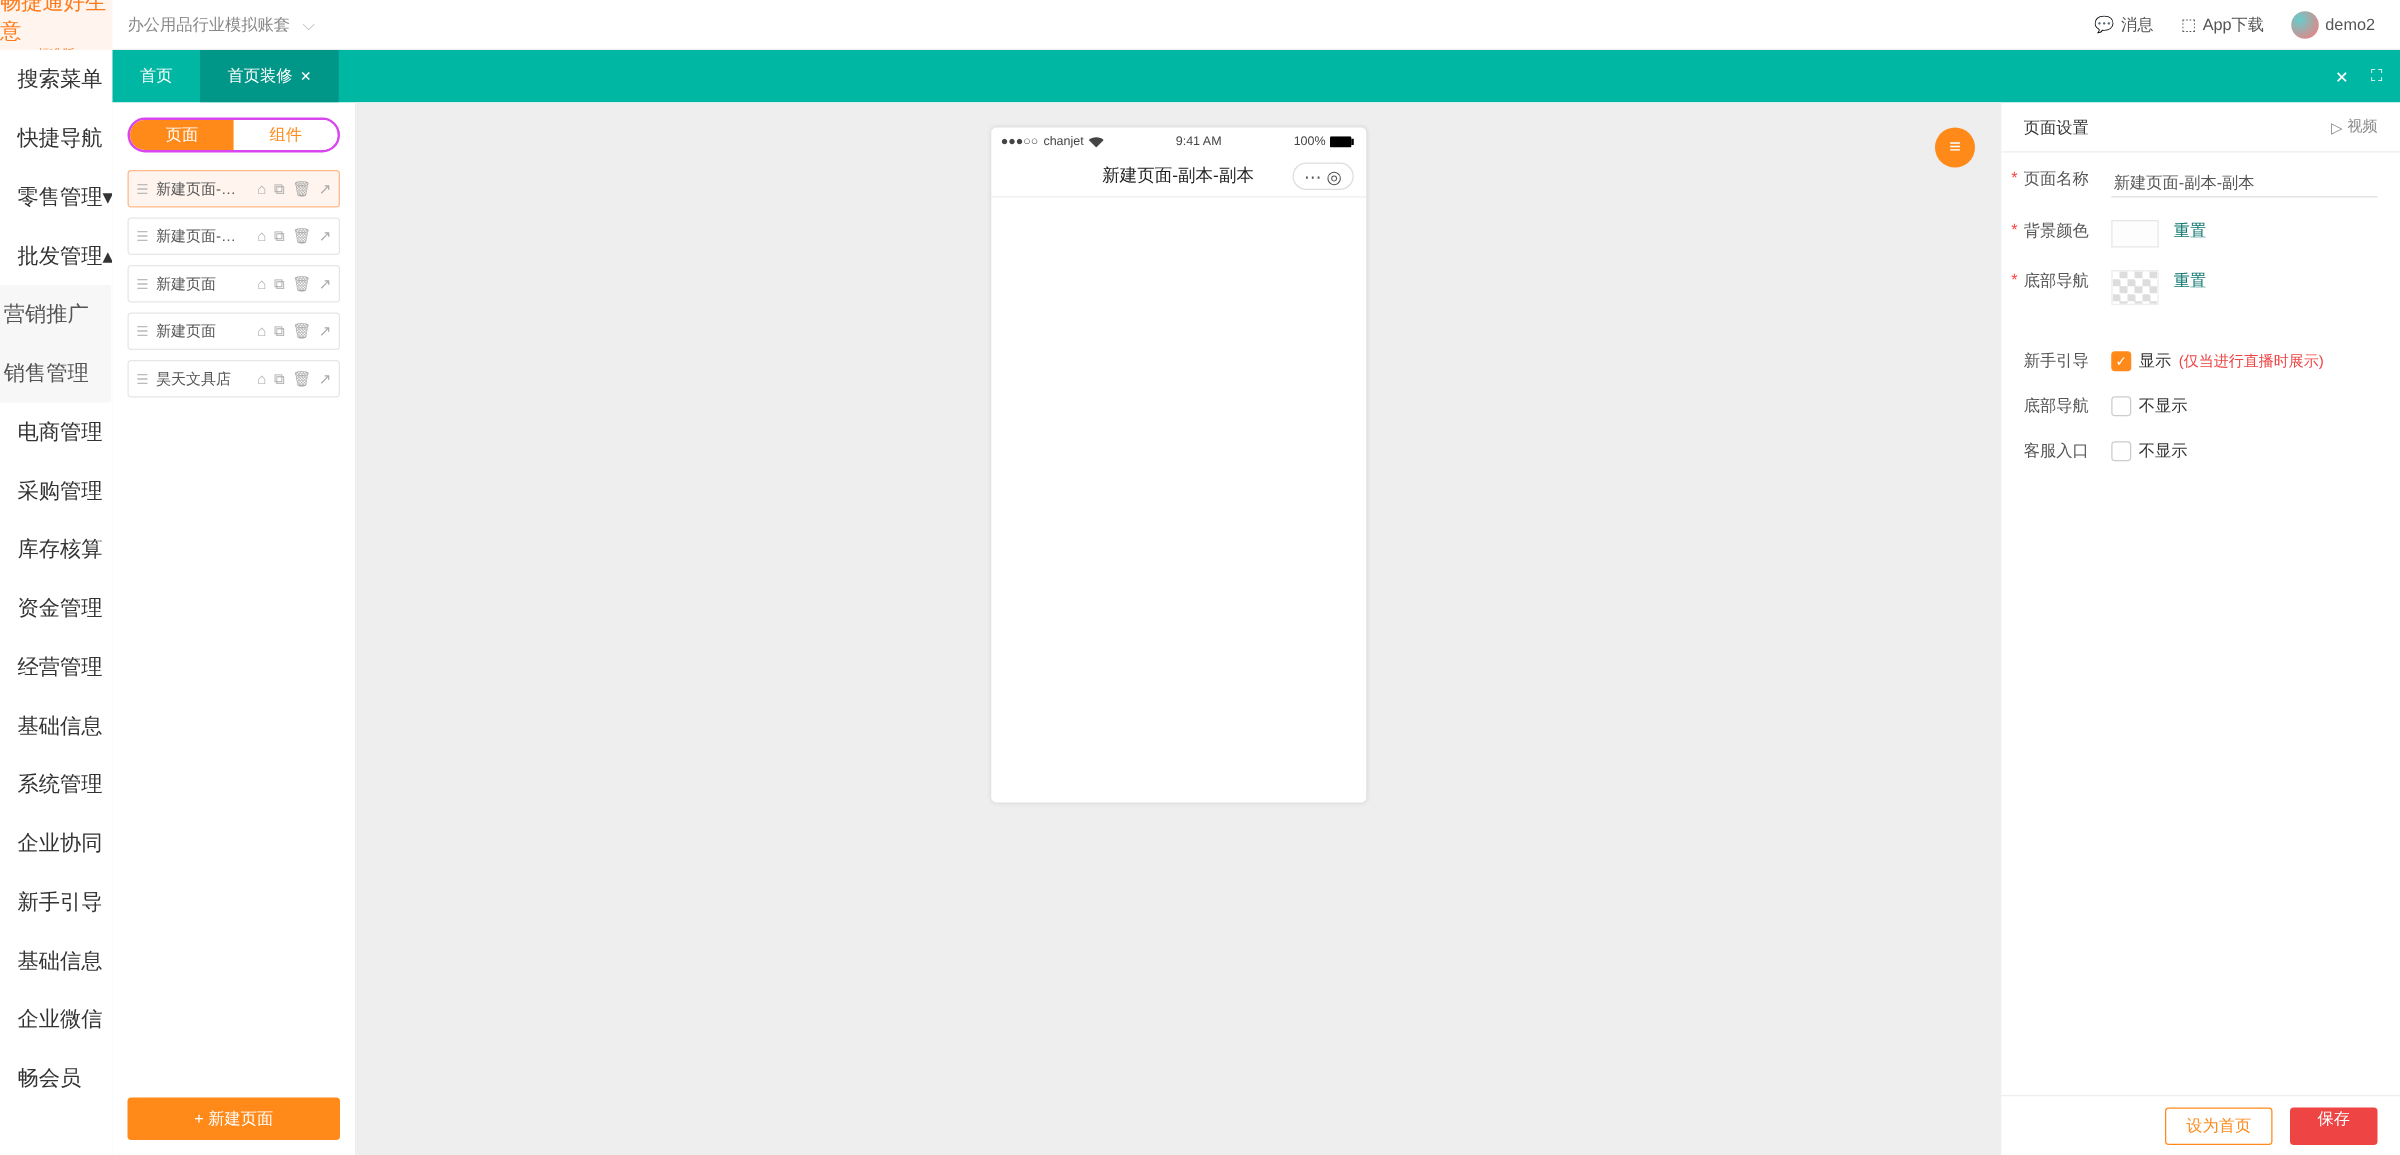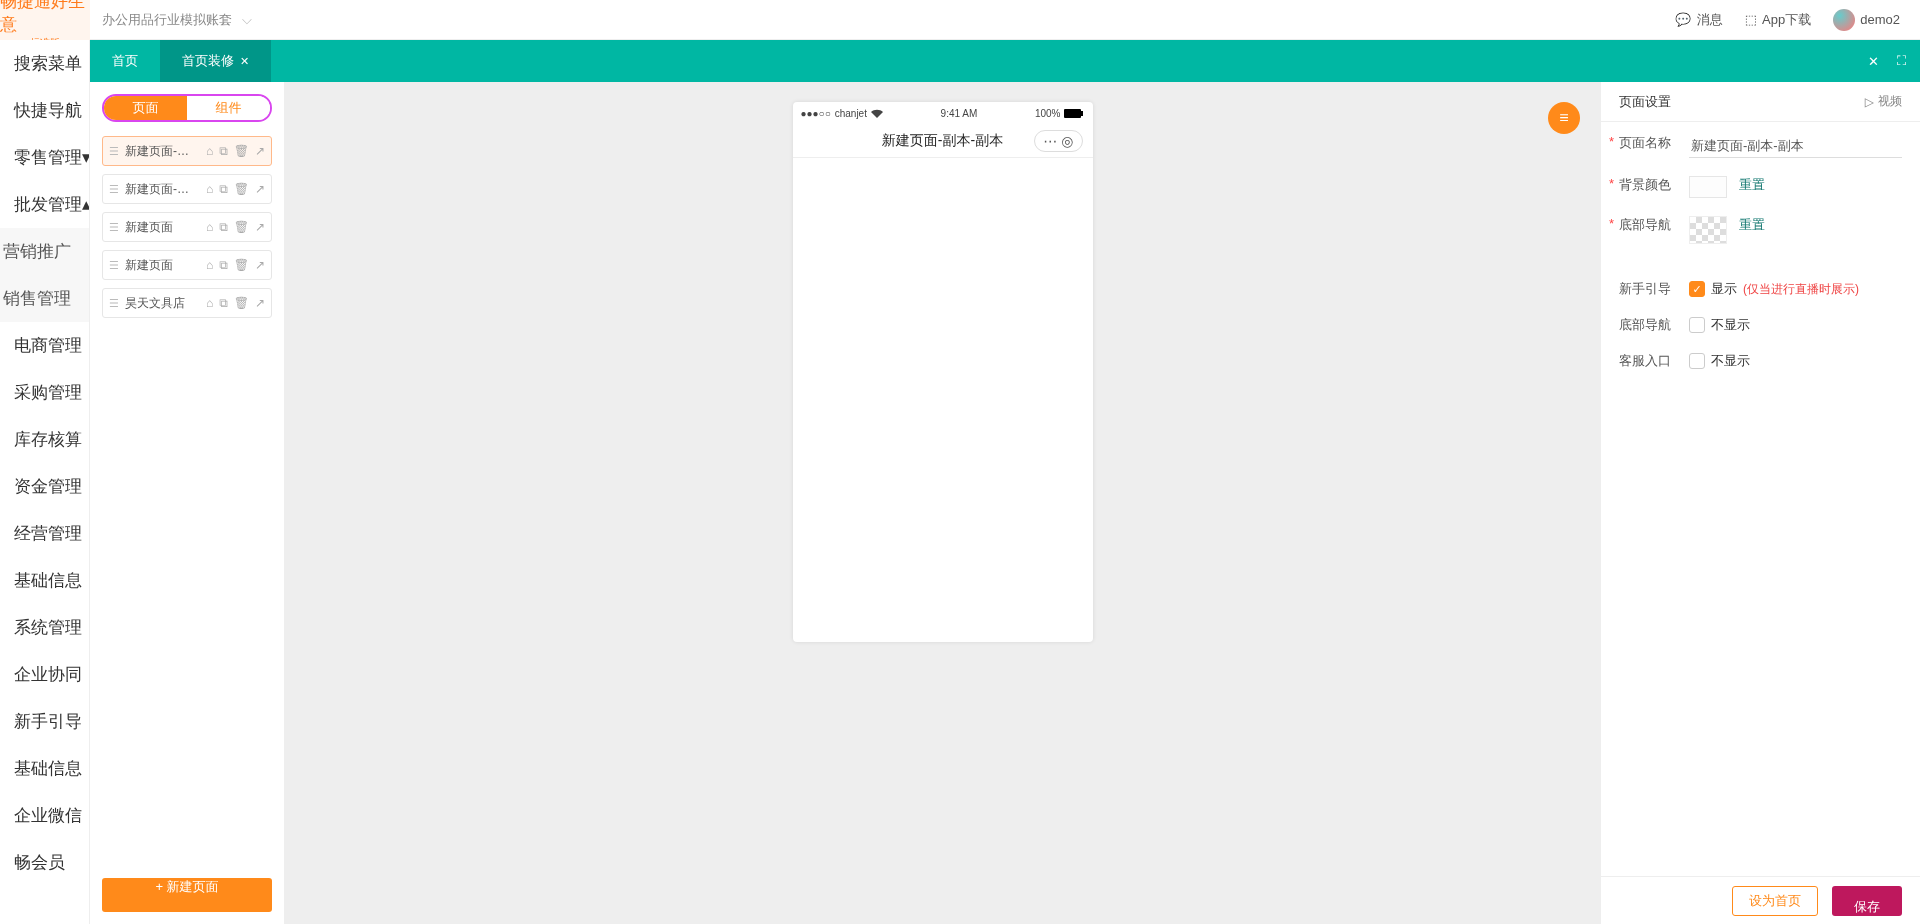--- a/index.html
+++ b/index.html
@@ -28,21 +28,21 @@
 .page-col{width:195px;border-right:1px solid #eee;padding:12px;display:flex;flex-direction:column}
 .seg{display:flex;border:2px solid #d946ef;border-radius:14px;overflow:hidden;height:28px;margin-bottom:14px}
 .seg div{flex:1;display:flex;align-items:center;justify-content:center;font-size:13px;cursor:pointer}
 .seg .on{background:#ff8a1a;color:#fff}
 .seg .off{color:#ff8a1a;background:#fff}
 .pg-item{display:flex;align-items:center;border:1px solid #e6e6e6;border-radius:3px;height:30px;margin-bottom:8px;padding:0 6px;gap:6px;font-size:12px;color:#555}
 .pg-item.selected{border-color:#ffb98a;background:#fff5ee}
 .pg-item .drag{color:#bbb;font-size:11px}
 .pg-item .nm{flex:1;overflow:hidden;white-space:nowrap;text-overflow:ellipsis}
 .pg-item .ic{color:#aaa;font-size:12px;cursor:pointer}
-.new-page-btn{margin-top:auto;background:#ff8a1a;color:#fff;height:34px;border-radius:3px;display:flex;align-items:flex-start;justify-content:center;cursor:pointer;font-size:13px}
+.new-page-btn{margin-top:auto;background:#ff8a1a;color:#fff;height:34px;border-radius:3px;display:flex;align-items:center;justify-content:center;cursor:pointer;font-size:13px}
 
 .center{flex:1;background:#eee;display:flex;justify-content:center;padding-top:20px;position:relative}
 .phone{width:300px;height:540px;background:#fff;border-radius:4px;box-shadow:0 0 4px rgba(0,0,0,.1)}
 .status-bar{height:22px;display:flex;align-items:center;justify-content:space-between;padding:0 8px;font-size:10px;color:#444}
 .sb-left{display:flex;align-items:center;gap:4px}
 .sb-right{display:flex;align-items:center;gap:4px}
 .phone-title{height:34px;display:flex;align-items:center;justify-content:center;position:relative;border-bottom:1px solid #eee;font-size:14px;color:#222;font-weight:500}
 .phone-title .cap{position:absolute;right:10px;display:flex;align-items:center;gap:4px;border:1px solid #ddd;border-radius:12px;padding:2px 8px;color:#555}
 .fab{position:absolute;right:20px;top:20px;width:32px;height:32px;border-radius:50%;background:#ff8a1a;color:#fff;display:flex;align-items:center;justify-content:center;font-size:16px;cursor:pointer}
 
@@ -57,21 +57,21 @@
 .swatch{width:38px;height:22px;border:1px solid #e6e6e6;background:#fdfdfd}
 .reset{margin-left:12px;color:#0f766e;cursor:pointer}
 .checker{width:38px;height:28px;background:repeating-conic-gradient(#ddd 0 25%,#fff 0 50%) 0 0/12px 12px;border:1px solid #eee}
 .chk-row{display:flex;align-items:center;margin-bottom:18px}
 .chk-row .lab{width:70px;color:#555}
 .chk{width:16px;height:16px;border:1px solid #ccc;border-radius:3px;display:inline-flex;align-items:center;justify-content:center;margin-right:6px;font-size:11px;color:#fff}
 .chk.on{background:#ff8a1a;border-color:#ff8a1a}
 .hint{color:#ef4444;font-size:12px;margin-left:6px}
 .r-foot{height:48px;border-top:1px solid #eee;display:flex;align-items:center;justify-content:flex-end;gap:14px;padding:0 18px}
 .btn-ol{border:1px solid #ff8a1a;color:#ff8a1a;background:#fff;height:30px;padding:0 16px;border-radius:3px;display:flex;align-items:center;cursor:pointer}
-.btn-pr{background:#be185d;color:#fff;height:30px;padding:0 22px;border-radius:3px;display:flex;align-items:flex-end;cursor:pointer}
+.btn-pr{background:#ef4444;color:#fff;height:30px;padding:0 22px;border-radius:3px;display:flex;align-items:flex-start;cursor:pointer}
 .tri{display:inline-block}
 svg{display:block}
 </style>
 </head>
 <body>
 
 <div class="top-bar">
   <div class="logo-box">
     <span class="brand">畅捷通好生意</span>
     <span class="edition">标准版</span>

